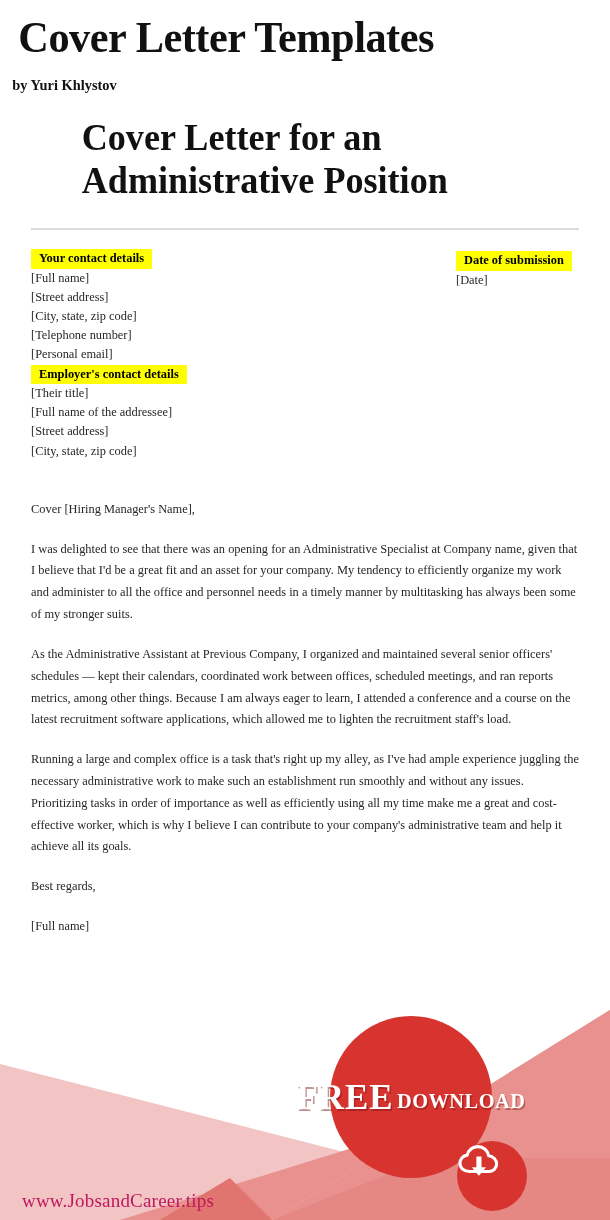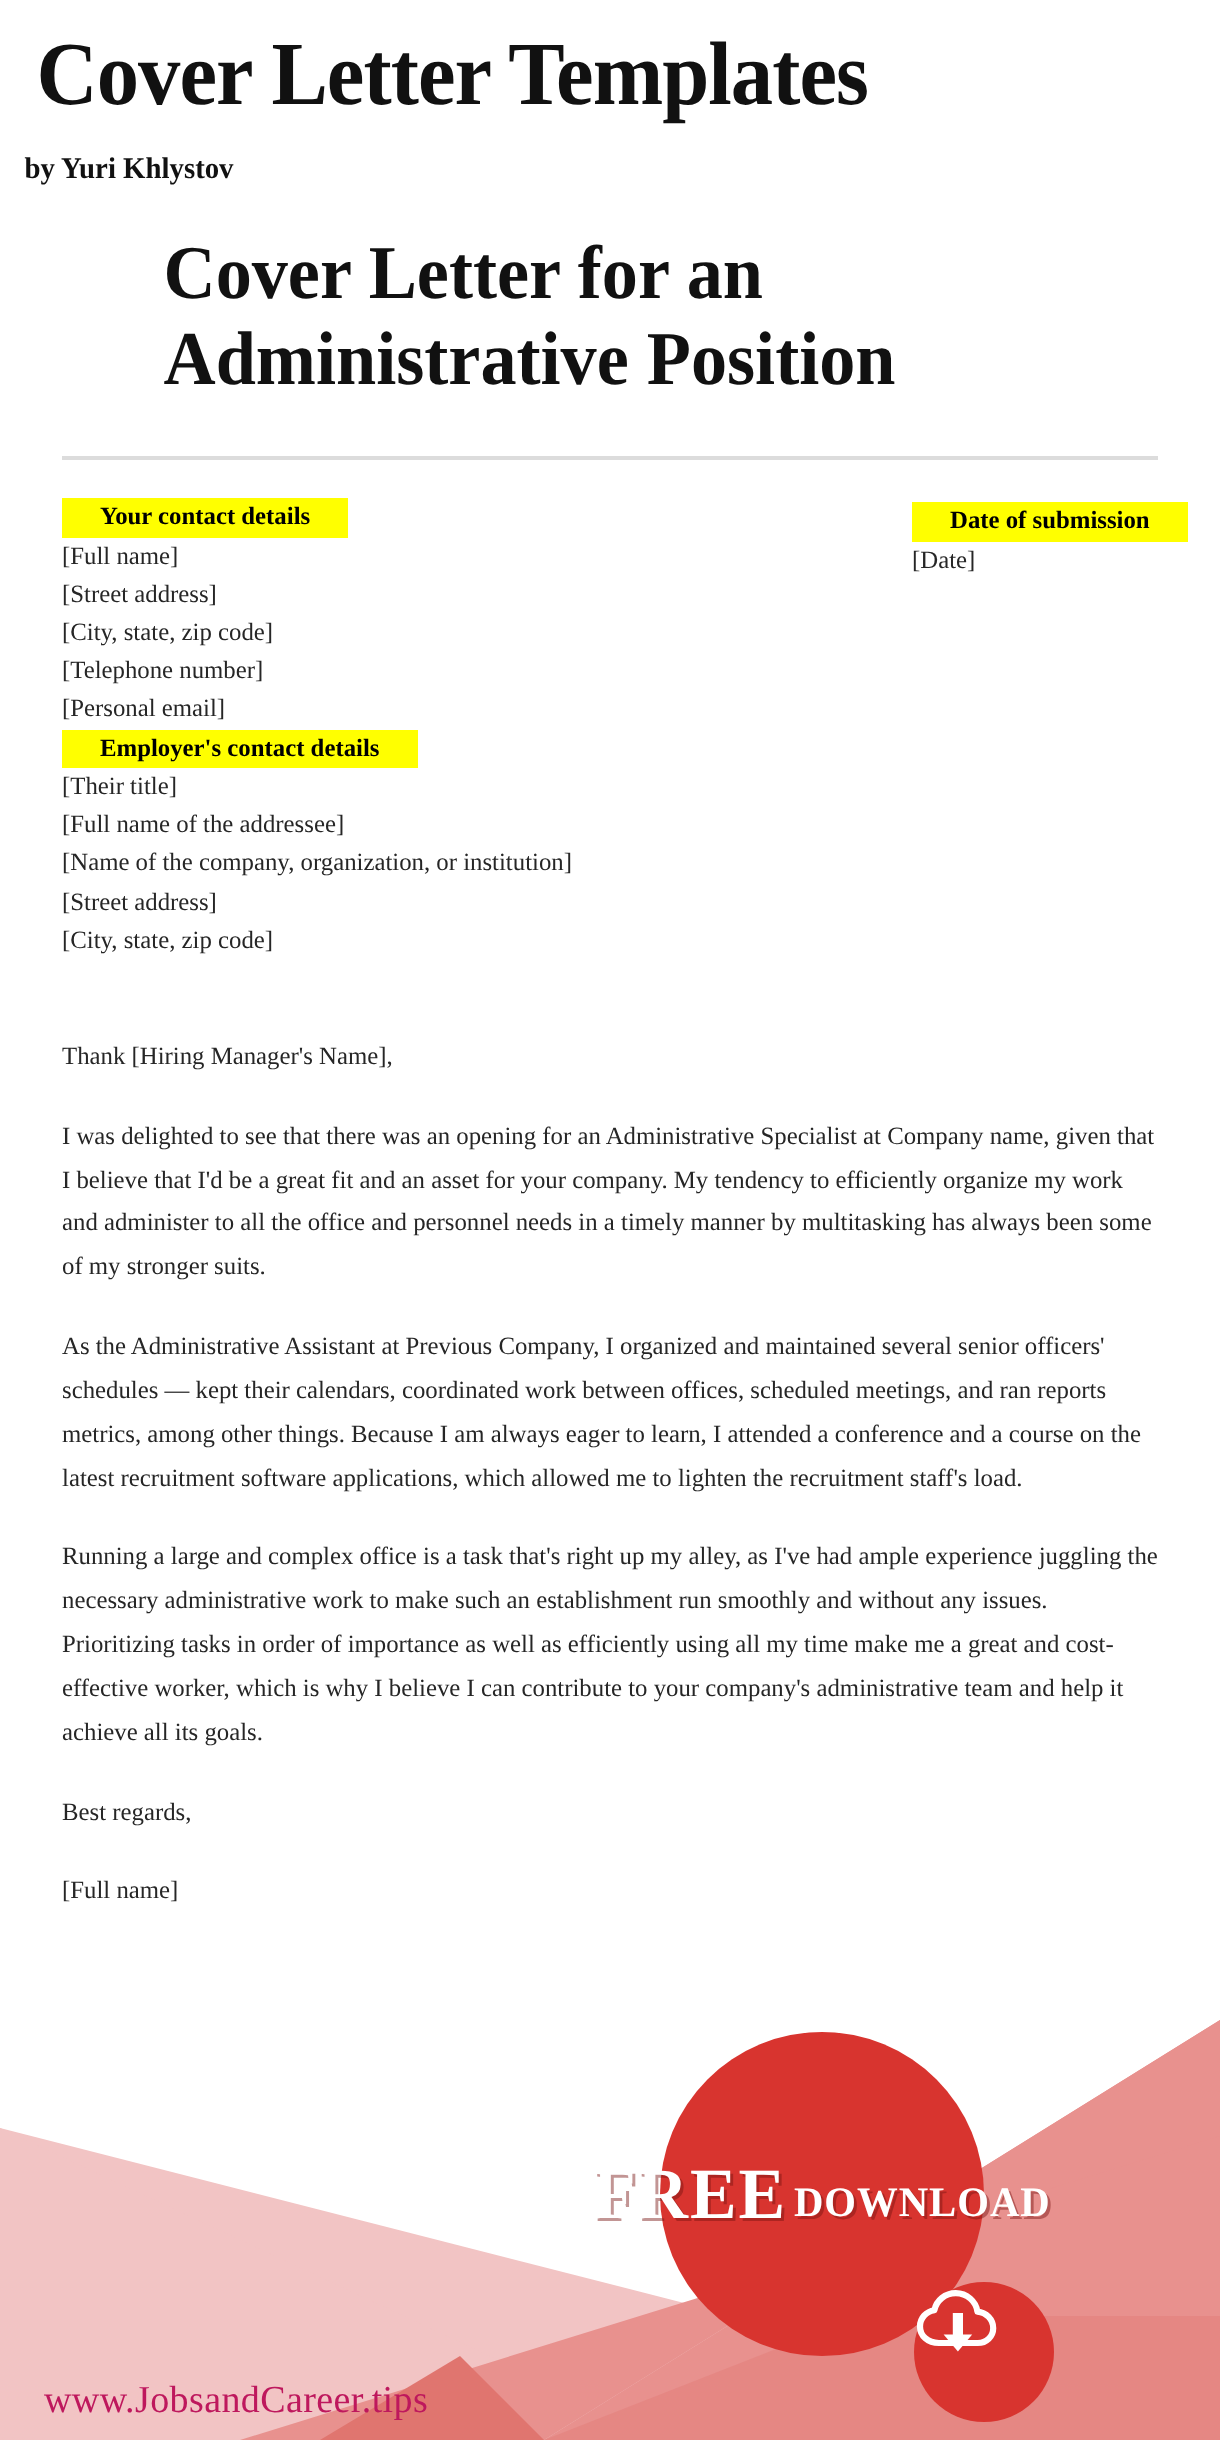--- a/index.html
+++ b/index.html
@@ -61,21 +61,21 @@
     margin: 19px 31px 0 31px;
     font-size: 12.4px;
     line-height: 1.55;
     color: #262626;
   }
   .hl {
     display: inline-block;
     background: #ffff00;
     font-weight: bold;
     color: #000000;
-    padding: 0 19px;
+    padding: 0 8px;
     font-size: 12.4px;
   }
   .addr-line {
     display: block;
     white-space: nowrap;
   }
   .date-col {
     position: absolute;
     left: 425px;
     top: 2px;
@@ -193,29 +193,28 @@
 
   <div class="date-col">
     <span class="hl">Date of submission</span>
     <span class="addr-line">[Date]</span>
   </div>
 
   <div class="employer-block">
     <span class="hl">Employer's contact details</span>
     <span class="addr-line">[Their title]</span>
     <span class="addr-line">[Full name of the addressee]</span>
-    <span class="addr-line">[Name of the company, organization, or institution]</span>
     <span class="addr-line">[Street address]</span>
     <span class="addr-line">[City, state, zip code]</span>
   </div>
 
 </div>
 
 <div class="letter">
-  <p>Thank [Hiring Manager's Name],</p>
+  <p>Cover [Hiring Manager's Name],</p>
   <p>I was delighted to see that there was an opening for an Administrative Specialist at Company name, given that I believe that I'd be a great fit and an asset for your company. My tendency to efficiently organize my work and administer to all the office and personnel needs in a timely manner by multitasking has always been some of my stronger suits.</p>
   <p>As the Administrative Assistant at Previous Company, I organized and maintained several senior officers' schedules — kept their calendars, coordinated work between offices, scheduled meetings, and ran reports metrics, among other things. Because I am always eager to learn, I attended a conference and a course on the latest recruitment software applications, which allowed me to lighten the recruitment staff's load.</p>
   <p>Running a large and complex office is a task that's right up my alley, as I've had ample experience juggling the necessary administrative work to make such an establishment run smoothly and without any issues. Prioritizing tasks in order of importance as well as efficiently using all my time make me a great and cost-effective worker, which is why I believe I can contribute to your company's administrative team and help it achieve all its goals.</p>
   <p>Best regards,</p>
   <p>[Full name]</p>
 </div>
 
 <div class="banner">
 
   <svg width="610" height="212" viewBox="0 0 610 212">

